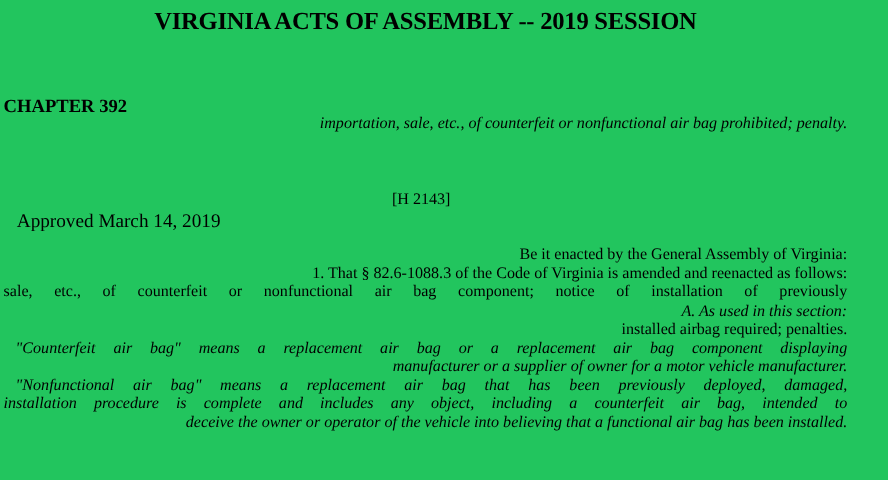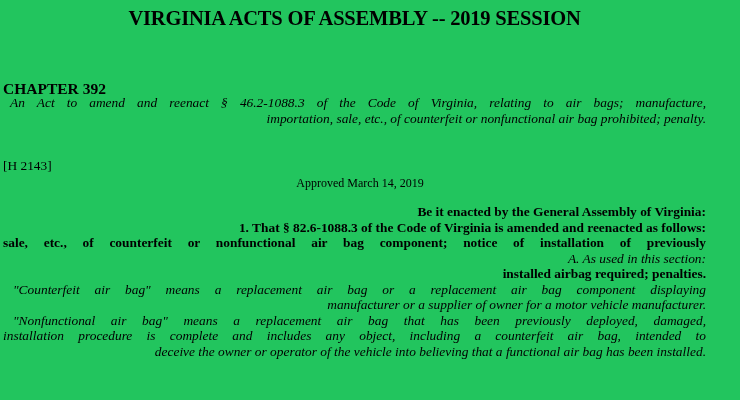--- a/index.html
+++ b/index.html
@@ -46,61 +46,60 @@
     right: 34px;
     font-style: italic;
     font-size: 13.4px;
     line-height: 15.5px;
   }
   .bill-number {
     position: absolute;
     top: 158px;
     left: 3px;
     right: 41px;
-    text-align: left;
+    text-align: center;
     font-size: 13.4px;
   }
   .approved {
     position: absolute;
     top: 176px;
     left: 14px;
     right: 34px;
-    text-align: center;
-    font-size: 12px;
+    text-align: left;
+    font-size: 16px;
   }
   .body-text {
     position: absolute;
     top: 204px;
     left: 3px;
     right: 34px;
     font-size: 13.4px;
     line-height: 15.55px;
   }
   .line { text-align: right; }
   .j {
     text-align: justify;
     text-align-last: justify;
   }
-  .b { font-weight: bold; }
+  .b { font-weight: normal; }
   .i { font-style: italic; }
   .pl10 { padding-left: 10px; }
   .pl14 { padding-left: 14px; }
   .pl30 { padding-left: 30px; }
 </style>
 </head>
 <body>
 
 <div class="page">
 
   <div class="doc-title">VIRGINIA ACTS OF ASSEMBLY -- 2019 SESSION</div>
 
   <div class="chapter">CHAPTER 392</div>
 
   <div class="act-summary">
-    <div class="line j">An Act to amend and reenact § 46.2-1088.3 of the Code of Virginia, relating to air bags; manufacture,</div>
     <div class="line pl14">importation, sale, etc., of counterfeit or nonfunctional air bag prohibited; penalty.</div>
   </div>
 
   <div class="bill-number">[H 2143]</div>
 
   <div class="approved">Approved March 14, 2019</div>
 
   <div class="body-text">
     <div class="line b pl30">Be it enacted by the General Assembly of Virginia:</div>
     <div class="line b">1. That § 82.6-1088.3 of the Code of Virginia is amended and reenacted as follows:</div>

